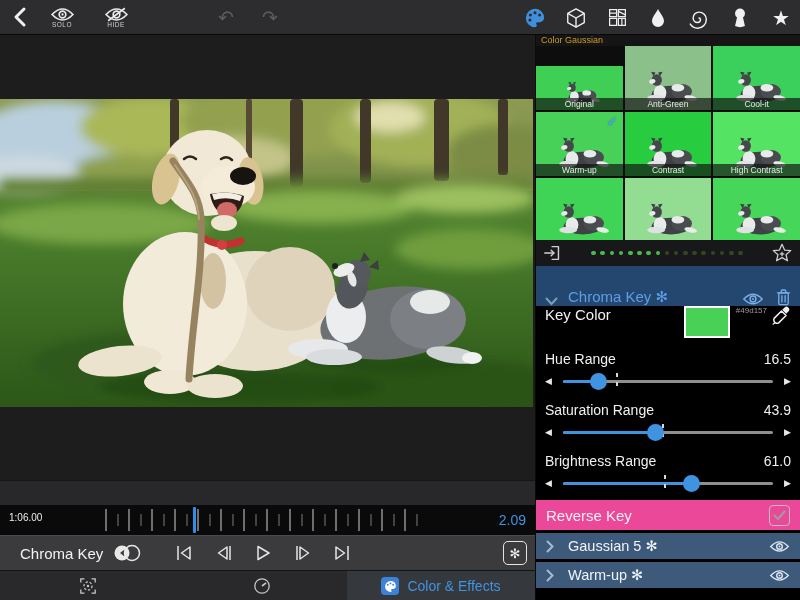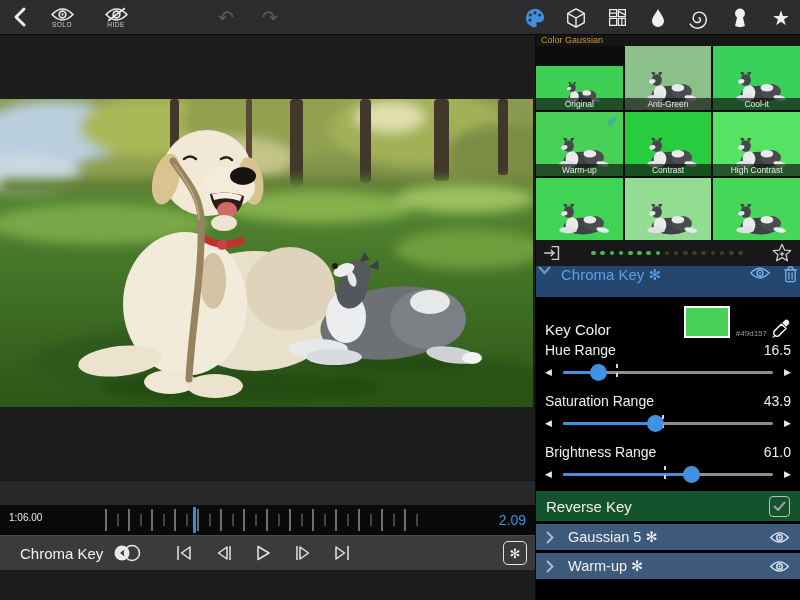--- a/index.html
+++ b/index.html
@@ -51,42 +51,42 @@
   .cell{position:relative;overflow:hidden;cursor:pointer;}
   .cell svg.dog{position:absolute;left:10%;bottom:6px;width:80%;height:60%;}
   .cell .cap{position:absolute;left:0;right:0;bottom:0;height:12px;background:rgba(18,18,18,.68);color:#eaeaea;font-size:8.5px;text-align:center;line-height:12px;white-space:nowrap;overflow:hidden;}
   .cell .chk{position:absolute;top:2px;right:5px;color:#4da3ff;font-size:13px;font-weight:bold;text-shadow:0 0 2px rgba(0,0,0,.4);}
   .pager{height:26px;background:#18181a;display:flex;align-items:center;padding:0 7px;box-sizing:border-box;}
   .dots{flex:1;display:flex;align-items:center;justify-content:center;gap:4.6px;}
   .dot{width:4.6px;height:4.6px;border-radius:50%;background:#32491f;}
   .dot.on{background:#46bd47;}
   .icobtn{color:#cfcfcf;display:flex;align-items:center;cursor:pointer;}
 
-  .fx-header{height:31px;background:#24476f;display:flex;align-items:flex-start;padding:0 2px;box-sizing:border-box;cursor:pointer;}
+  .fx-header{height:40px;background:#24476f;display:flex;align-items:flex-end;padding:0 9px;box-sizing:border-box;cursor:pointer;}
   .fx-header .title{flex:1;margin-left:10px;font-size:15px;color:#5b9fe8;}
   .fx-header .hicon{color:#79aee6;margin-left:12px;cursor:pointer;display:flex;}
 
-  .keyrow{height:41px;display:flex;align-items:flex-end;padding:0 9px;box-sizing:border-box;background:#000;}
+  .keyrow{height:41px;display:flex;align-items:flex-start;padding:0 9px;box-sizing:border-box;background:#000;}
   .keyrow .klabel{flex:1;font-size:15px;color:#f1f1f1;}
   .swatch{width:46px;height:32px;border:2px solid #fff;box-sizing:border-box;cursor:pointer;}
   .khex{font-size:8px;color:#9b9b9b;margin:0 5px 0 6px;}
   .dropper{color:#f0f0f0;display:flex;cursor:pointer;}
 
   .sliders{background:#000;}
   .srow{height:51px;padding:4px 9px 0;box-sizing:border-box;}
   .shead{display:flex;justify-content:space-between;font-size:14px;color:#f0f0f0;}
   .sbody{display:flex;align-items:center;height:26px;margin-top:1px;}
   .sarr{color:#e8e8e8;font-size:9px;width:12px;cursor:pointer;}
   .sarr.r{text-align:right;}
   .track{position:relative;flex:1;height:3px;background:#8f8f91;border-radius:2px;margin:0 6px;cursor:pointer;}
   .fill{position:absolute;left:0;top:0;height:3px;background:#3f93e0;border-radius:2px;}
   .marker{position:absolute;top:-6.5px;width:2px;height:16px;background:repeating-linear-gradient(to bottom,#d8d8d8 0 4px,transparent 4px 9px);}
   .thumb{position:absolute;top:-7px;width:17px;height:17px;border-radius:50%;background:#3f93e0;cursor:grab;}
 
-  .revrow{height:30px;display:flex;align-items:center;justify-content:space-between;padding:0 10px;box-sizing:border-box;background:#14532d;}
+  .revrow{height:30px;display:flex;align-items:center;justify-content:space-between;padding:0 10px;box-sizing:border-box;background:#ec4899;}
   .revrow .rlabel{font-size:15px;color:#f1f1f1;}
   .checkbox{width:21px;height:21px;border:1.6px solid #bcbfc1;border-radius:4px;box-sizing:border-box;display:flex;align-items:center;justify-content:center;color:#9aa0a3;cursor:pointer;}
 
   .fxbars{margin-top:3px;display:flex;flex-direction:column;gap:3px;}
   .fxbar{height:26px;background:#3d5a7a;display:flex;align-items:center;padding:0 10px;box-sizing:border-box;cursor:pointer;}
   .fxbar .chev{color:#a3bcd4;display:flex;}
   .fxbar .ft{flex:1;margin-left:14px;font-size:14.5px;color:#eef3f8;}
   .fxbar .feye{color:#dbe7f3;display:flex;cursor:pointer;}
 </style>
 </head>
@@ -354,20 +354,43 @@
               <path d="M4,3 L12.5,9 L4,15 Z"></path>
               <line x1="16" y1="2" x2="16" y2="16"></line>
             </svg>
         </span>
       </div>
       <div class="kf-box">
         <span>✻</span>
       </div>
     </div>
 
+    <div class="tabbar">
+      <div class="tab-ico" style="left:78px">
+        <svg width="18" height="18" viewBox="0 0 20 20" fill="none" stroke="currentColor" stroke-width="1.4">
+          <path d="M2,6 V2 H6 M14,2 H18 V6 M18,14 V18 H14 M6,18 H2 V14"></path>
+          <circle cx="10" cy="10" r="4.5" stroke-dasharray="2.5 2"></circle>
+          <circle cx="10" cy="10" r="1.3" fill="currentColor" stroke="none"></circle>
+        </svg>
+      </div>
+      <div class="tab-ico" style="left:252px">
+        <svg width="18" height="18" viewBox="0 0 20 20" fill="none" stroke="currentColor" stroke-width="1.4">
+          <circle cx="10" cy="10" r="8"></circle>
+          <line x1="10" y1="10" x2="14.5" y2="6.5" stroke-width="1.8"></line>
+        </svg>
+      </div>
+      <div class="tab-active">
+        <span class="pal-chip">
+          <svg width="13" height="13" viewBox="0 0 24 24">
+              <path fill="#fff" d="M12,2 A10,10 0 1 0 12,22 c1.8,0 2.6-1.3 1.6-2.8 c-.9-1.4-.3-2.7 1.6-2.7 h2.2 A5.5,5.5 0 0 0 22,11 A10,10 0 0 0 12,2 Z M7,7 a1.7,1.7 0 1 1 0,3.4 A1.7,1.7 0 0 1 7,7 Z M12,4.6 a1.7,1.7 0 1 1 0,3.4 a1.7,1.7 0 0 1 0,-3.4 Z M17,7 a1.7,1.7 0 1 1 0,3.4 A1.7,1.7 0 0 1 17,7 Z"></path>
+            </svg>
+        </span>
+        <span class="txt">Color &amp; Effects</span>
+      </div>
+    </div>
   </div>
 
   <div class="panel">
     <div class="presets-title">Color Gaussian</div>
     <div class="grid" id="presetGrid">
         <div class="cell" style="background: rgb(63, 207, 85); margin-top: 20px;">
           <svg class="dog" viewBox="0 0 100 60">
             <use href="#dog-sil"></use>
           </svg>
           <div class="cap">Original</div>

